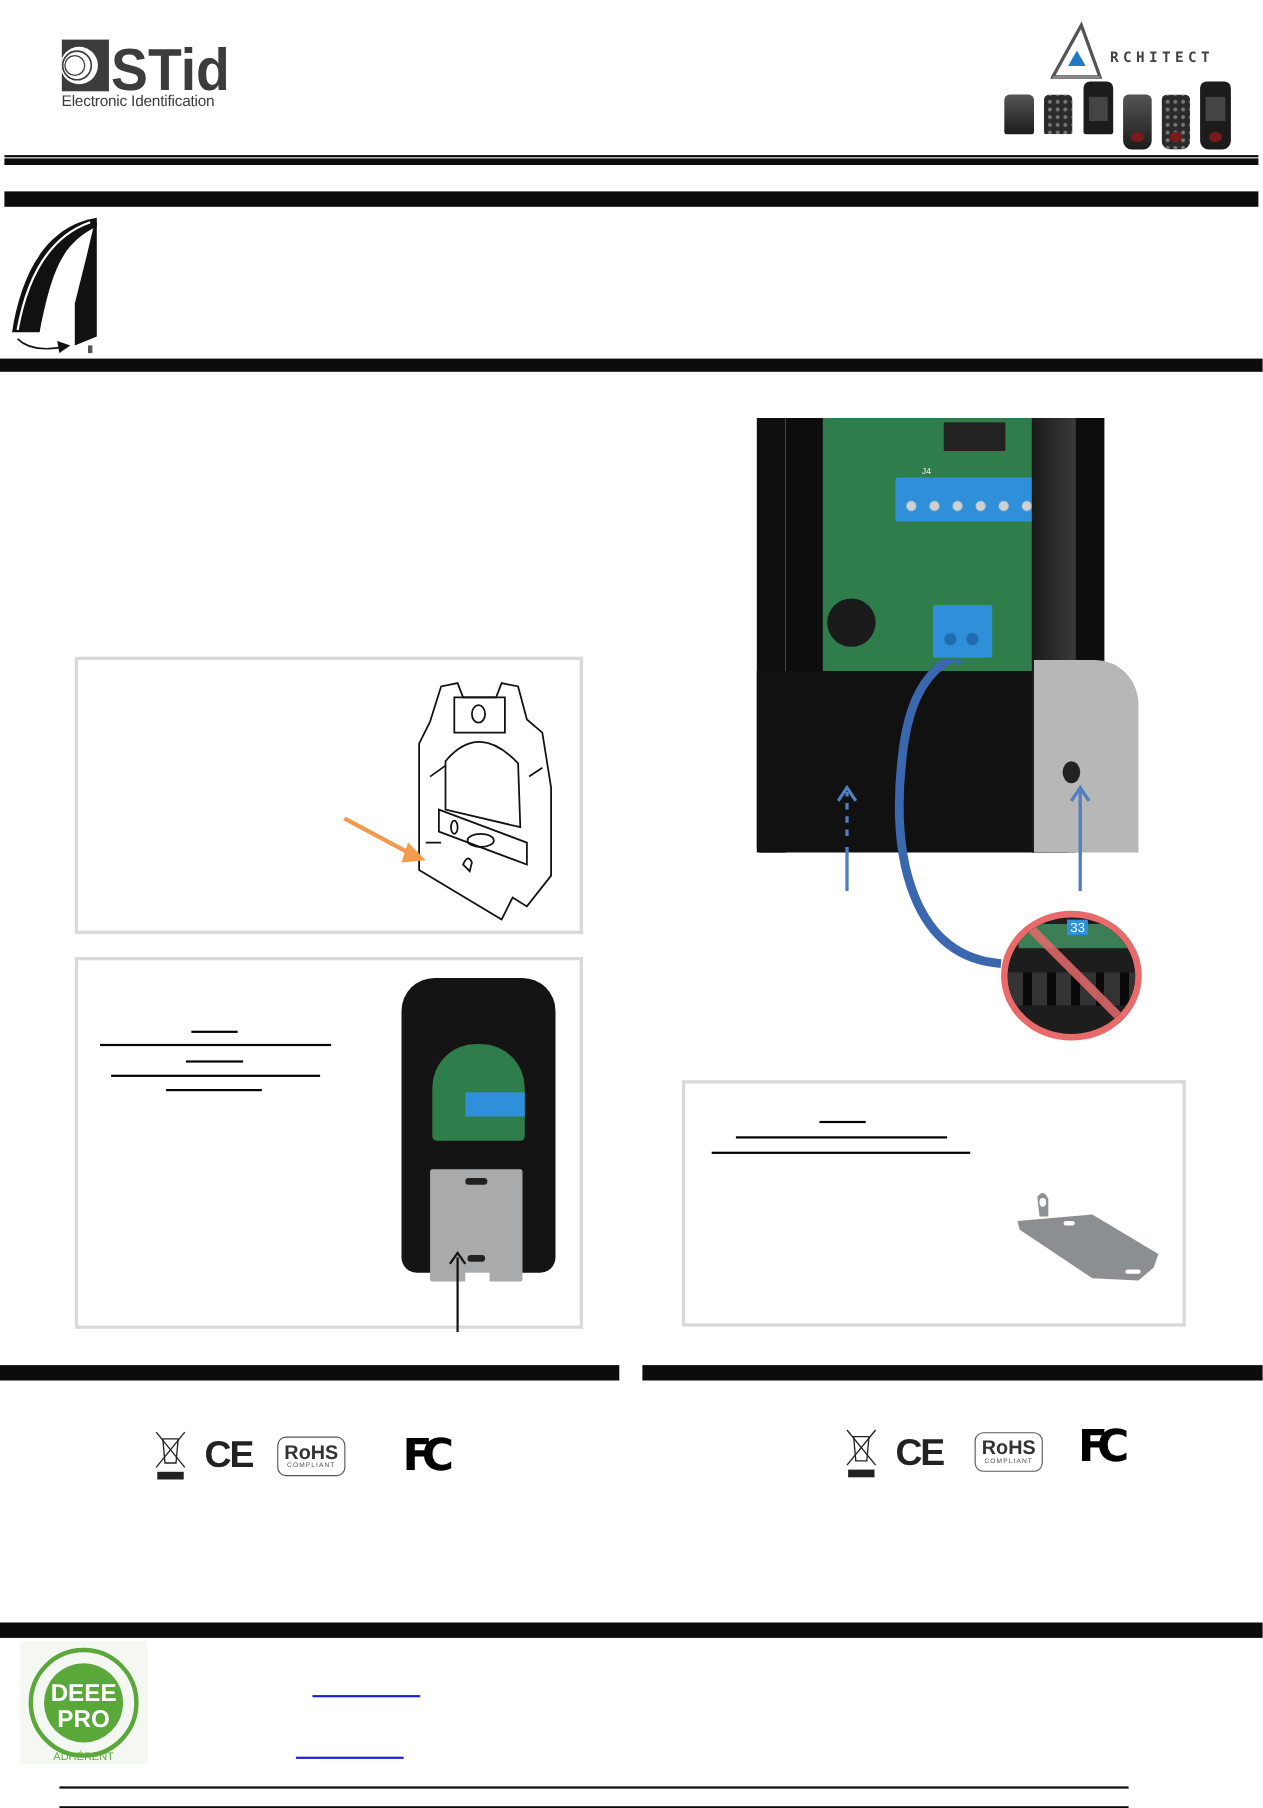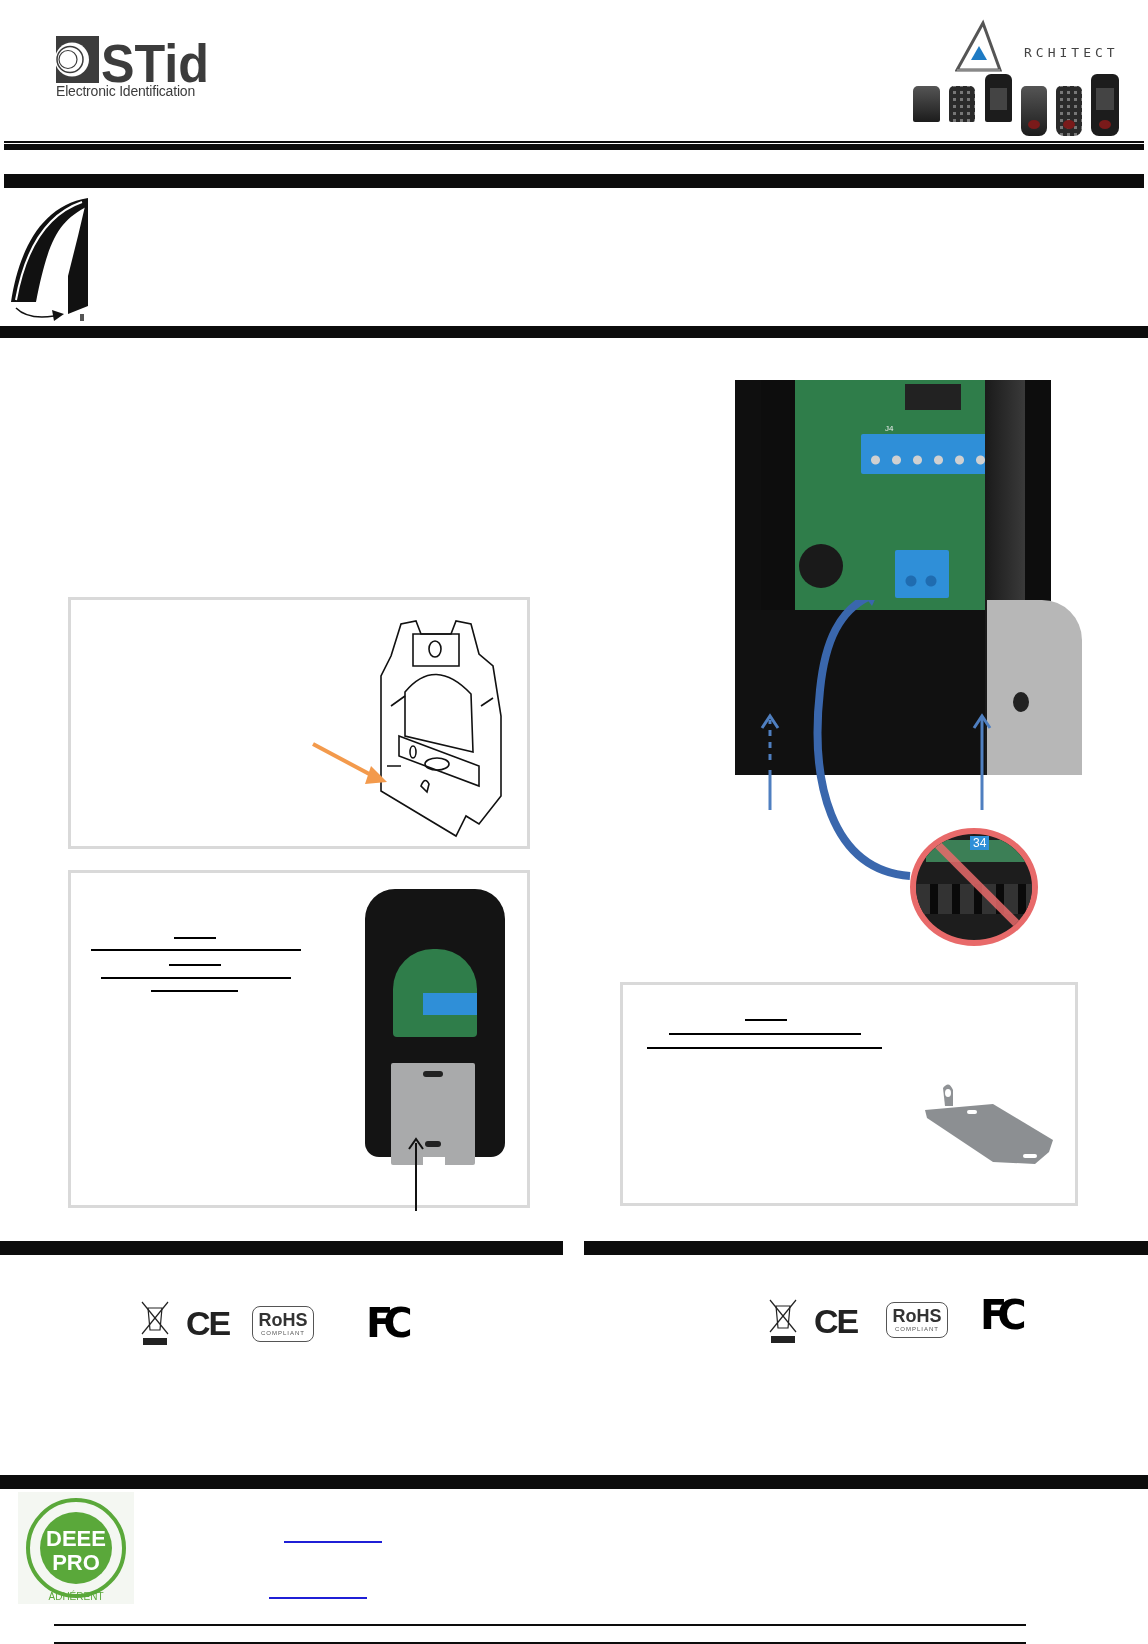--- a/index.html
+++ b/index.html
@@ -25,21 +25,21 @@
   </svg>
   <div class="abs brand-text" style="left:0;top:48px;width:154px;font-size:14px;color:#3c3c3c;white-space:nowrap;letter-spacing:-0.2px;">Electronic Identification</div>
 </div>
 
 <div class="abs" style="left:955px;top:18px;width:150px;height:56px;">
   <svg width="150" height="56" viewBox="0 0 150 56">
     <polygon points="28,5 2,52 45,52" fill="none" stroke="#555" stroke-width="3"></polygon>
     <polygon points="24,28 16,42 32,42" fill="#1e7bc4"></polygon>
     <line x1="2" y1="52" x2="45" y2="52" stroke="#888" stroke-width="2"></line>
   </svg>
-  <div class="abs" style="left:69px;top:27px;font-size:13px;letter-spacing:4px;color:#444;font-family:'DejaVu Sans Mono',monospace;">RCHITECT</div>
+  <div class="abs" style="left:54px;top:27px;font-size:13px;letter-spacing:4px;color:#444;font-family:'DejaVu Sans Mono',monospace;font-weight:bold;">RCHITECT</div>
 </div>
 
 <div class="abs" style="left:913px;top:74px;width:220px;height:64px;">
   <div class="abs" style="left:0;top:12px;width:27px;height:36px;background:linear-gradient(#555,#1c1c1c);border-radius:5px 5px 2px 2px;"></div>
   <div class="abs" style="left:36px;top:12px;width:26px;height:36px;background:#2a2a2a;border-radius:5px 5px 2px 2px;background-image:radial-gradient(circle,#777 1.5px,transparent 2px);background-size:7px 7px;background-position:2px 3px;"></div>
   <div class="abs" style="left:72px;top:0;width:27px;height:48px;background:#1c1c1c;border-radius:6px 6px 2px 2px;">
     <div style="position:absolute;left:5px;top:14px;width:17px;height:22px;background:#444;"></div>
   </div>
   <div class="abs" style="left:108px;top:12px;width:26px;height:50px;background:linear-gradient(#555,#1c1c1c);border-radius:5px 5px 8px 8px;">
     <div style="position:absolute;left:7px;top:34px;width:12px;height:9px;border-radius:50%;background:#7a1a1a;"></div>
@@ -107,21 +107,21 @@
       <div style="position:absolute;left:34px;top:78px;width:16px;height:6px;border-radius:3px;background:#222;"></div>
     </div>
     <div class="abs" style="left:62px;top:268px;width:22px;height:12px;background:#fff;"></div>
   </div>
   <svg class="abs" style="left:335px;top:262px;" width="20" height="76" viewBox="0 0 20 76">
     <line x1="10" y1="8" x2="10" y2="76" stroke="#111" stroke-width="2"></line>
     <polyline points="3,14 10,4 17,14" fill="none" stroke="#111" stroke-width="2"></polyline>
   </svg>
 </div>
 
-<div class="abs" style="left:735px;top:380px;width:340px;height:395px;">
+<div class="abs" style="left:688px;top:380px;width:340px;height:395px;">
   <div class="abs" style="left:0;top:0;width:26px;height:395px;background:#0f0f0f;"></div>
   <div class="abs" style="left:26px;top:0;width:290px;height:230px;background:#0d0d0d;"></div>
   <div class="abs" style="left:60px;top:0;width:200px;height:230px;background:#2f7d4a;"></div>
   <div class="abs" style="left:170px;top:4px;width:56px;height:26px;background:#222;"></div>
   <div class="abs" style="left:150px;top:44px;color:#eee;font-size:8px;">J4</div>
   <div class="abs" style="left:126px;top:54px;width:136px;height:40px;background:#2f8fd8;border-radius:2px;">
     <div style="position:absolute;left:4px;top:20px;width:128px;height:12px;background-image:radial-gradient(circle,#d0d0d0 4px,transparent 5px);background-size:21px 12px;"></div>
   </div>
   <div class="abs" style="left:64px;top:164px;width:44px;height:44px;border-radius:50%;background:#1a1a1a;"></div>
   <div class="abs" style="left:160px;top:170px;width:54px;height:48px;background:#2f8fd8;border-radius:2px;">
@@ -141,21 +141,21 @@
     <polyline points="62,128 70,116 78,128"></polyline>
     <line x1="282" y1="210" x2="282" y2="116"></line>
     <polyline points="274,128 282,116 290,128"></polyline>
   </g>
   <path d="M210,276 C130,270 110,180 120,90 C125,40 140,10 170,-4" stroke="#3a67ad" stroke-width="8" fill="none"></path>
   <polygon points="160,-10 182,-16 172,6" fill="#3a67ad"></polygon>
 </svg>
 
 <div class="abs" style="left:910px;top:828px;width:128px;height:118px;border-radius:50%;border:6px solid #e86a6a;background:#1d1d1d;overflow:hidden;">
   <div class="abs" style="left:10px;top:6px;width:100px;height:22px;background:#3c7f56;"></div>
-  <div class="abs" style="left:54px;top:2px;background:#2f8fd8;color:#fff;font-size:12px;padding:0 3px;">34</div>
+  <div class="abs" style="left:54px;top:2px;background:#2f8fd8;color:#fff;font-size:12px;padding:0 3px;">33</div>
   <div class="abs" style="left:0;top:50px;width:128px;height:30px;background:repeating-linear-gradient(90deg,#333 0 14px,#0a0a0a 14px 22px);"></div>
   <div class="abs" style="left:-10px;top:50px;width:150px;height:8px;background:#e86a6a;opacity:.85;transform:rotate(45deg);"></div>
 </div>
 
 <div class="abs box" style="left:620px;top:982px;width:458px;height:224px;">
   <div class="uline" style="left:122px;top:34px;width:42px;"></div>
   <div class="uline" style="left:46px;top:48px;width:192px;"></div>
   <div class="uline" style="left:24px;top:62px;width:235px;"></div>
   <svg class="abs" style="left:300px;top:95px;" width="135" height="100" viewBox="0 0 135 100">
     <path d="M20,8 Q26,0 30,10 L30,26 L22,26 Z" fill="#8f9295"></path>

